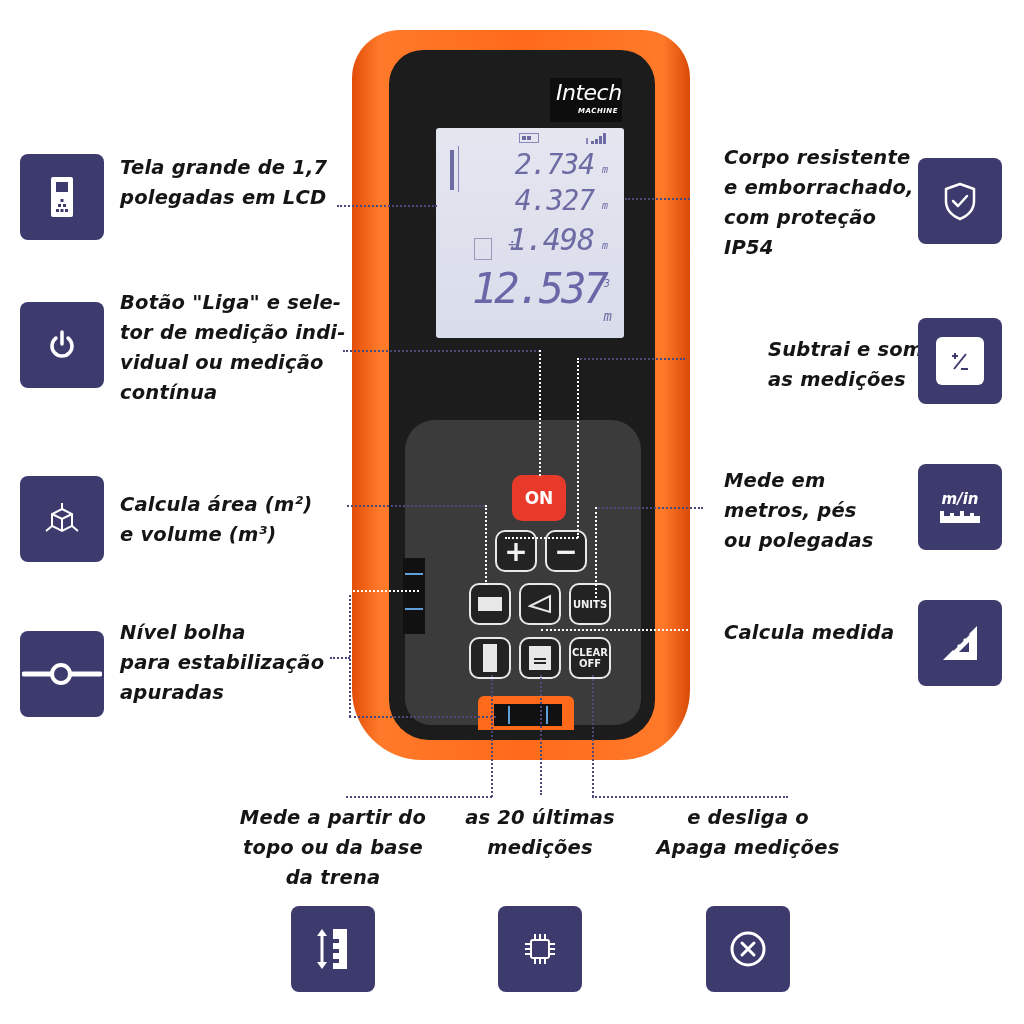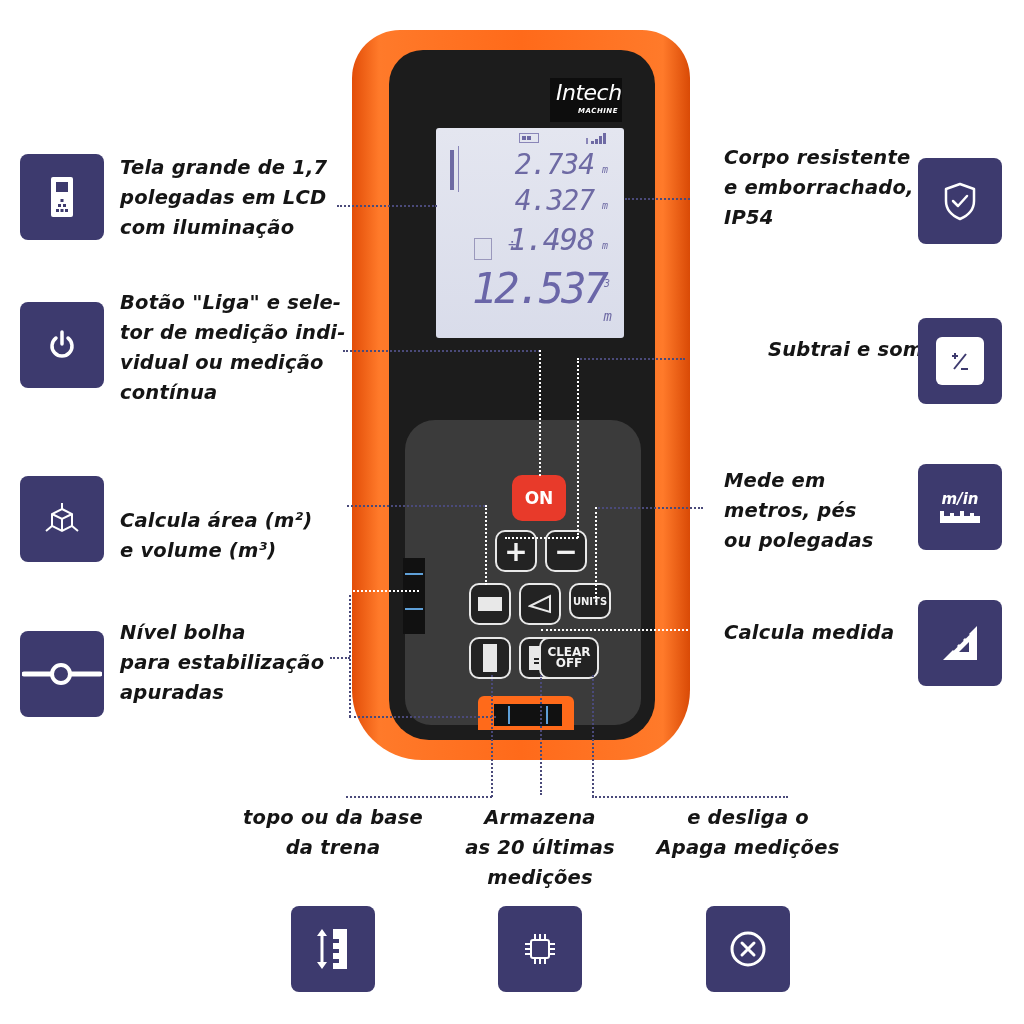--- a/index.html
+++ b/index.html
@@ -90,34 +90,34 @@
   </div>
 
   <div class="btn" style="left:469px;top:583px;width:42px;height:42px;">
     <div style="width:24px;height:14px;background:#e8e8e8;"></div>
   </div>
   <div class="btn" style="left:519px;top:583px;width:42px;height:42px;">
     <svg width="24" height="20" viewBox="0 0 24 20">
         <path d="M2 12 L22 2 L22 18 Z" fill="none" stroke="#e8e8e8" stroke-width="2"></path>
       </svg>
   </div>
-  <div class="btn" style="left:569px;top:583px;width:42px;height:36px;font-size:10px;">
+  <div class="btn" style="left:569px;top:583px;width:42px;height:42px;font-size:10px;">
     <span>UNITS</span>
   </div>
 
   <div class="btn" style="left:469px;top:637px;width:42px;height:42px;">
     <div style="width:10px;height:24px;border:2px solid #e8e8e8;background:#e8e8e8;"></div>
   </div>
   <div class="btn" style="left:519px;top:637px;width:42px;height:42px;">
     <div style="width:22px;height:24px;background:#e8e8e8;position:relative;">
       <div style="position:absolute;left:5px;top:12px;width:12px;height:2px;background:#232323;"></div>
       <div style="position:absolute;left:5px;top:16px;width:12px;height:2px;background:#232323;"></div>
     </div>
   </div>
-  <div class="btn" style="left:539px;top:637px;width:60px;height:42px;font-size:12px;flex-direction:column;line-height:11px;">
+  <div class="btn" style="left:569px;top:637px;width:42px;height:42px;font-size:10px;flex-direction:column;line-height:11px;">
     <span>CLEAR</span>
     <span>OFF</span>
   </div>
 </div>
 
 <div class="dot-h" style="left:337px;top:205px;width:100px;"></div>
 <div class="dot-h" style="left:625px;top:198px;width:65px;"></div>
 
 <div class="dot-h" style="left:343px;top:350px;width:197px;"></div>
 <div class="dot-v w" style="left:539px;top:350px;height:126px;"></div>
@@ -154,21 +154,20 @@
         <rect x="8" y="28" width="3" height="3" fill="#3d3a6e"></rect>
         <rect x="13" y="28" width="3" height="3" fill="#3d3a6e"></rect>
         <rect x="6" y="33" width="3" height="3" fill="#3d3a6e"></rect>
         <rect x="10.5" y="33" width="3" height="3" fill="#3d3a6e"></rect>
         <rect x="15" y="33" width="3" height="3" fill="#3d3a6e"></rect>
       </svg>
   </div>
   <div class="feat-text" style="left:120px;top:153px;">
     <div>Tela grande de 1,7</div>
     <div>polegadas em LCD</div>
-    <div>com iluminação</div>
   </div>
 </div>
 
 <div>
   <div class="feat-icon" style="left:20px;top:302px;">
     <svg width="30" height="32" viewBox="0 0 30 32">
         <path d="M9 9 A10 10 0 1 0 21 9" fill="none" stroke="#fff" stroke-width="3.5" stroke-linecap="round"></path>
         <line x1="15" y1="3" x2="15" y2="15" stroke="#fff" stroke-width="3.5" stroke-linecap="round"></line>
       </svg>
   </div>
@@ -184,21 +183,21 @@
   <div class="feat-icon" style="left:20px;top:476px;">
     <svg width="40" height="40" viewBox="0 0 40 40" fill="none" stroke="#fff" stroke-width="2">
         <path d="M20 4 V10"></path>
         <path d="M20 10 L30 15 L30 27 L20 32 L10 27 L10 15 Z"></path>
         <path d="M10 15 L20 20 L30 15"></path>
         <path d="M20 20 V32"></path>
         <path d="M10 27 L4 32"></path>
         <path d="M30 27 L36 32"></path>
       </svg>
   </div>
-  <div class="feat-text" style="left:120px;top:490px;margin-top:16px;">
+  <div class="feat-text" style="left:120px;top:490px;">
     <div>Calcula área (m²)</div>
     <div>e volume (m³)</div>
   </div>
 </div>
 
 <div>
   <div class="feat-icon" style="left:20px;top:631px;">
     <svg width="80" height="30" viewBox="0 0 80 30">
         <line x1="2" y1="15" x2="78" y2="15" stroke="#fff" stroke-width="5" stroke-linecap="round"></line>
         <circle cx="39" cy="15" r="9" fill="#3d3a6e" stroke="#fff" stroke-width="4"></circle>
@@ -208,33 +207,35 @@
     <div>Nível bolha</div>
     <div>para estabilização</div>
     <div>apuradas</div>
   </div>
 </div>
 
 <div>
   <div class="feat-text" style="left:724px;top:143px;">
     <div>Corpo resistente</div>
     <div>e emborrachado,</div>
+    <div>com proteção</div>
     <div>IP54</div>
   </div>
   <div class="feat-icon" style="left:918px;top:158px;">
     <svg width="34" height="40" viewBox="0 0 34 40" fill="none" stroke="#fff" stroke-width="2.5">
         <path d="M17 3 L31 8 V20 C31 29 24 35 17 38 C10 35 3 29 3 20 V8 Z" stroke-linejoin="round"></path>
         <path d="M10 20 L15 25 L24 15" stroke-linecap="round" stroke-linejoin="round"></path>
       </svg>
   </div>
 </div>
 
 <div>
   <div class="feat-text" style="left:724px;top:335px;margin-left:44px;">
     <div>Subtrai e soma</div>
+    <div>as medições</div>
   </div>
   <div class="feat-icon" style="left:918px;top:318px;">
     <div style="width:48px;height:48px;background:#fff;border-radius:6px;display:flex;align-items:center;justify-content:center;">
       <svg width="24" height="24" viewBox="0 0 24 24" stroke="#3d3a6e" stroke-width="2" fill="none">
           <path d="M4 7 H10 M7 4 V10"></path>
           <path d="M6 20 L18 5"></path>
           <path d="M13 20 H20"></path>
         </svg>
     </div>
   </div>
@@ -266,35 +267,35 @@
           <line x1="30" y1="12" x2="26" y2="16"></line>
           <line x1="24" y1="18" x2="20" y2="22"></line>
           <line x1="18" y1="24" x2="14" y2="28"></line>
         </g>
       </svg>
   </div>
 </div>
 
 <div>
   <div class="feat-text center" style="left:233px;top:803px;width:200px;">
+    <div>Mede a partir do</div>
     <div>topo ou da base</div>
     <div>da trena</div>
   </div>
   <div class="feat-icon" style="left:291px;top:906px;">
     <svg width="40" height="48" viewBox="0 0 40 48">
         <path d="M9 4 L4 11 H14 Z M9 44 L4 37 H14 Z" fill="#fff"></path>
         <line x1="9" y1="10" x2="9" y2="38" stroke="#fff" stroke-width="3"></line>
         <path d="M20 4 H34 V44 H20 V38 H26 V34 H20 V28 H26 V24 H20 V18 H26 V14 H20 Z" fill="#fff"></path>
       </svg>
   </div>
 </div>
 
 <div>
   <div class="feat-text center" style="left:440px;top:803px;width:200px;">
-    <div>Armazena</div>
     <div>as 20 últimas</div>
     <div>medições</div>
   </div>
   <div class="feat-icon" style="left:498px;top:906px;">
     <svg width="40" height="40" viewBox="0 0 40 40" fill="none" stroke="#fff" stroke-width="2">
         <rect x="11" y="11" width="18" height="18" rx="2"></rect>
         <path d="M15 5 V11 M20 5 V11 M25 5 V11 M15 29 V35 M20 29 V35 M25 29 V35 M5 15 H11 M5 20 H11 M5 25 H11 M29 15 H35 M29 20 H35 M29 25 H35"></path>
       </svg>
   </div>
 </div>

